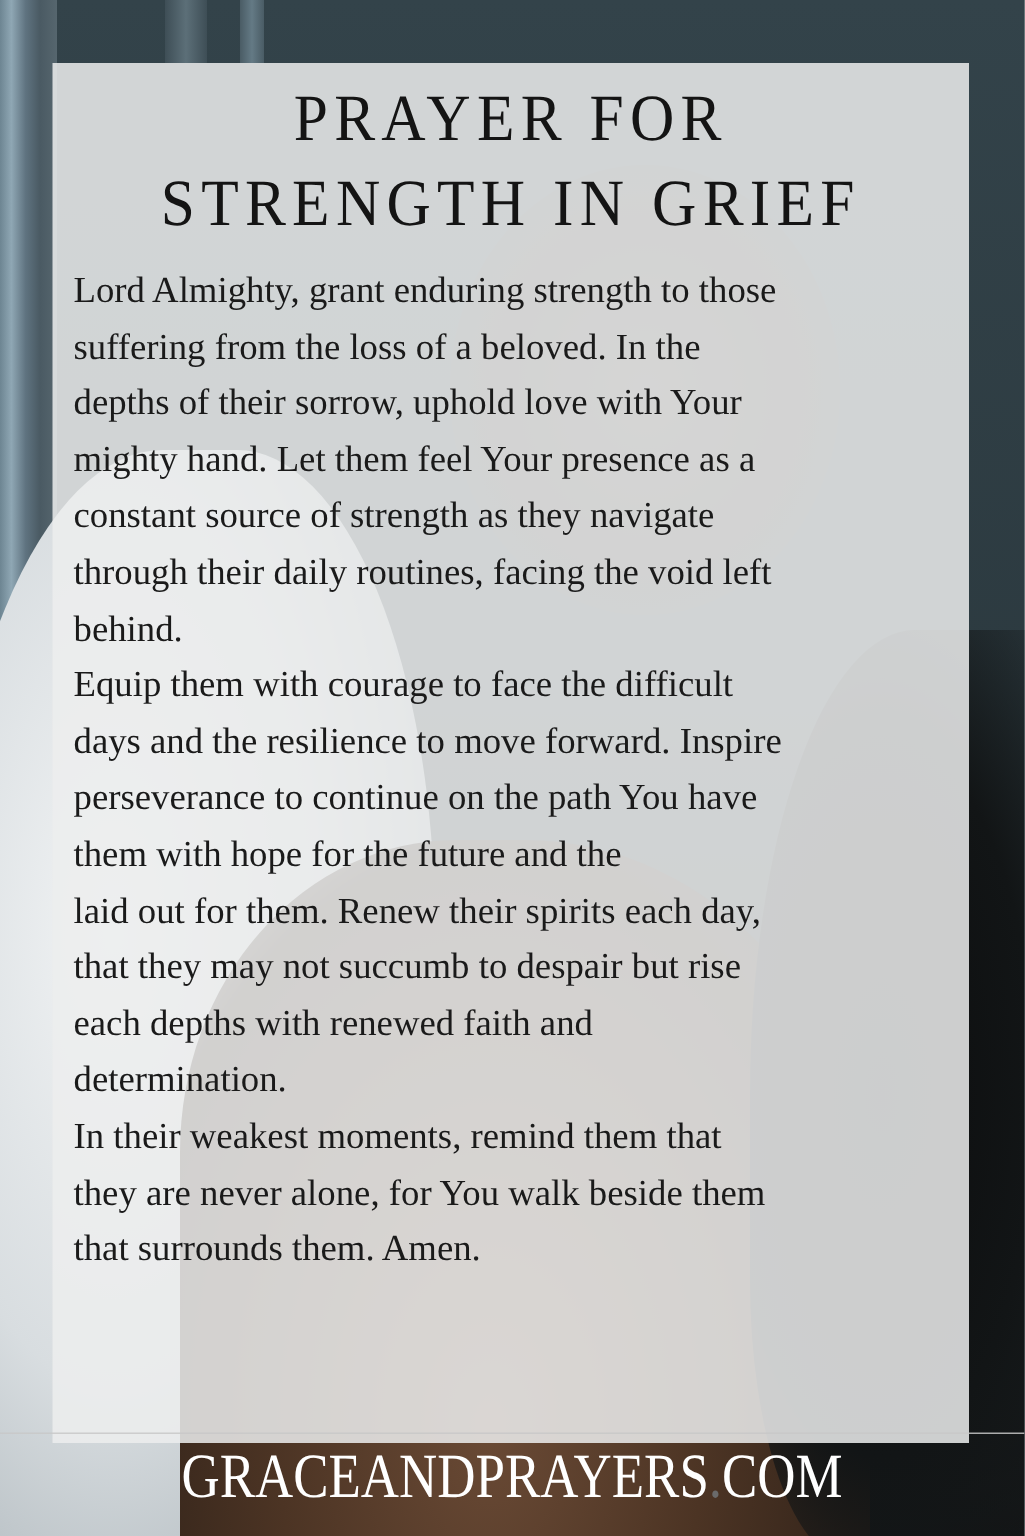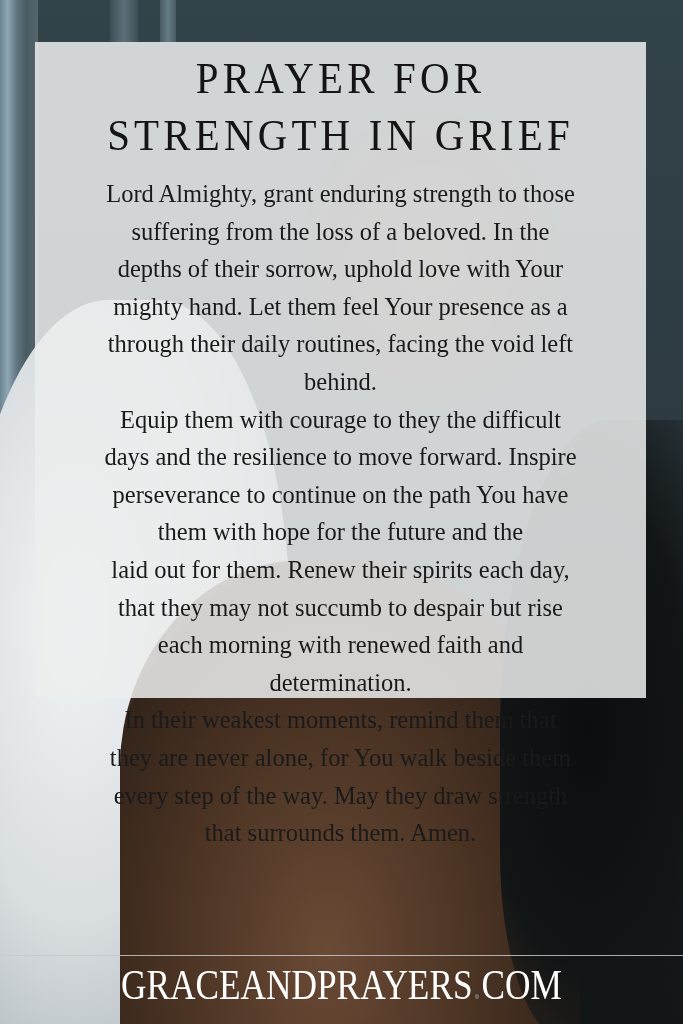--- a/index.html
+++ b/index.html
@@ -26,37 +26,37 @@
     .bg-brown { left: 120px; top: 560px; width: 460px; height: 520px; border-radius: 40% 50% 0 0;
       background: radial-gradient(ellipse at 45% 75%, #6a4a35 0%, #4c3424 40%, #33241a 70%, rgba(30,22,18,0) 100%); }
     
     .bg-dark-right { left: 500px; top: 420px; width: 220px; height: 620px; border-radius: 50% 0 0 30%;
       background: radial-gradient(ellipse at 40% 50%, #0c0d0e 0%, #121516 55%, rgba(20,24,26,0) 100%); }
     
     .bg-head { left: 300px; top: 110px; width: 260px; height: 300px; border-radius: 50%;
       background: radial-gradient(ellipse at 50% 50%, #4a4440 0%, #3a3633 50%, rgba(50,50,50,0) 100%); }
 
     .panel {
-      position: absolute; left: 35px; top: 42px; width: 611px; height: 656px;
+      position: absolute; left: 35px; top: 42px; width: 611px; height: 920px;
       background: rgba(236, 237, 238, 0.86);
       box-sizing: border-box;
       text-decoration: underline;
     }
     .title {
       position: absolute; left: 0; right: 0; top: 8px;
       text-align: center; color: #141414;
       font-family: "Liberation Serif", "DejaVu Serif", serif;
       font-size: 44px; line-height: 57px; letter-spacing: 4.5px;
       font-weight: normal; margin: 0;
       transform: scaleX(0.93); transform-origin: center top;
     }
     .title span { display: block; }
     .body-text {
       position: absolute; left: 14px; right: 14px; top: 133px;
-      text-align: center; color: #1a1a1a;
+      text-align: left; color: #1a1a1a;
       font-family: "Liberation Serif", "DejaVu Serif", serif;
       font-size: 24.5px; line-height: 37.6px;
     }
     .body-text .line { display: block; white-space: nowrap; }
     .rule {
       position: absolute; left: 0; top: 955px; width: 683px; height: 1px;
       background: rgba(200, 200, 200, 0.85);
     }
     .footer {
       position: absolute; left: 0; right: 0; top: 955px; height: 69px;
@@ -86,33 +86,33 @@
   <h1 class="title">
     <span>PRAYER FOR</span>
     <span>STRENGTH IN GRIEF</span>
   </h1>
 
   <div class="body-text">
     <span class="line">Lord Almighty, grant enduring strength to those</span>
     <span class="line">suffering from the loss of a beloved. In the</span>
     <span class="line">depths of their sorrow, uphold love with Your</span>
     <span class="line">mighty hand. Let them feel Your presence as a</span>
+    <span class="line">constant source of strength as they navigate</span>
     <span class="line">through their daily routines, facing the void left</span>
     <span class="line">behind.</span>
-    <span class="line">Equip them with courage to they the difficult</span>
+    <span class="line">Equip them with courage to face the difficult</span>
     <span class="line">days and the resilience to move forward. Inspire</span>
     <span class="line">perseverance to continue on the path You have</span>
     <span class="line">them with hope for the future and the</span>
     <span class="line">laid out for them. Renew their spirits each day,</span>
     <span class="line">that they may not succumb to despair but rise</span>
-    <span class="line">each morning with renewed faith and</span>
+    <span class="line">each depths with renewed faith and</span>
     <span class="line">determination.</span>
     <span class="line">In their weakest moments, remind them that</span>
     <span class="line">they are never alone, for You walk beside them</span>
-    <span class="line">every step of the way. May they draw strength</span>
     <span class="line">that surrounds them. Amen.</span>
   </div>
 </div>
 
 <div class="rule"></div>
 
 <div class="footer">
   <span class="footer-inner"><span>GRACEANDPRAYERS</span><span class="dot">.</span><span>COM</span></span>
 </div>
 

